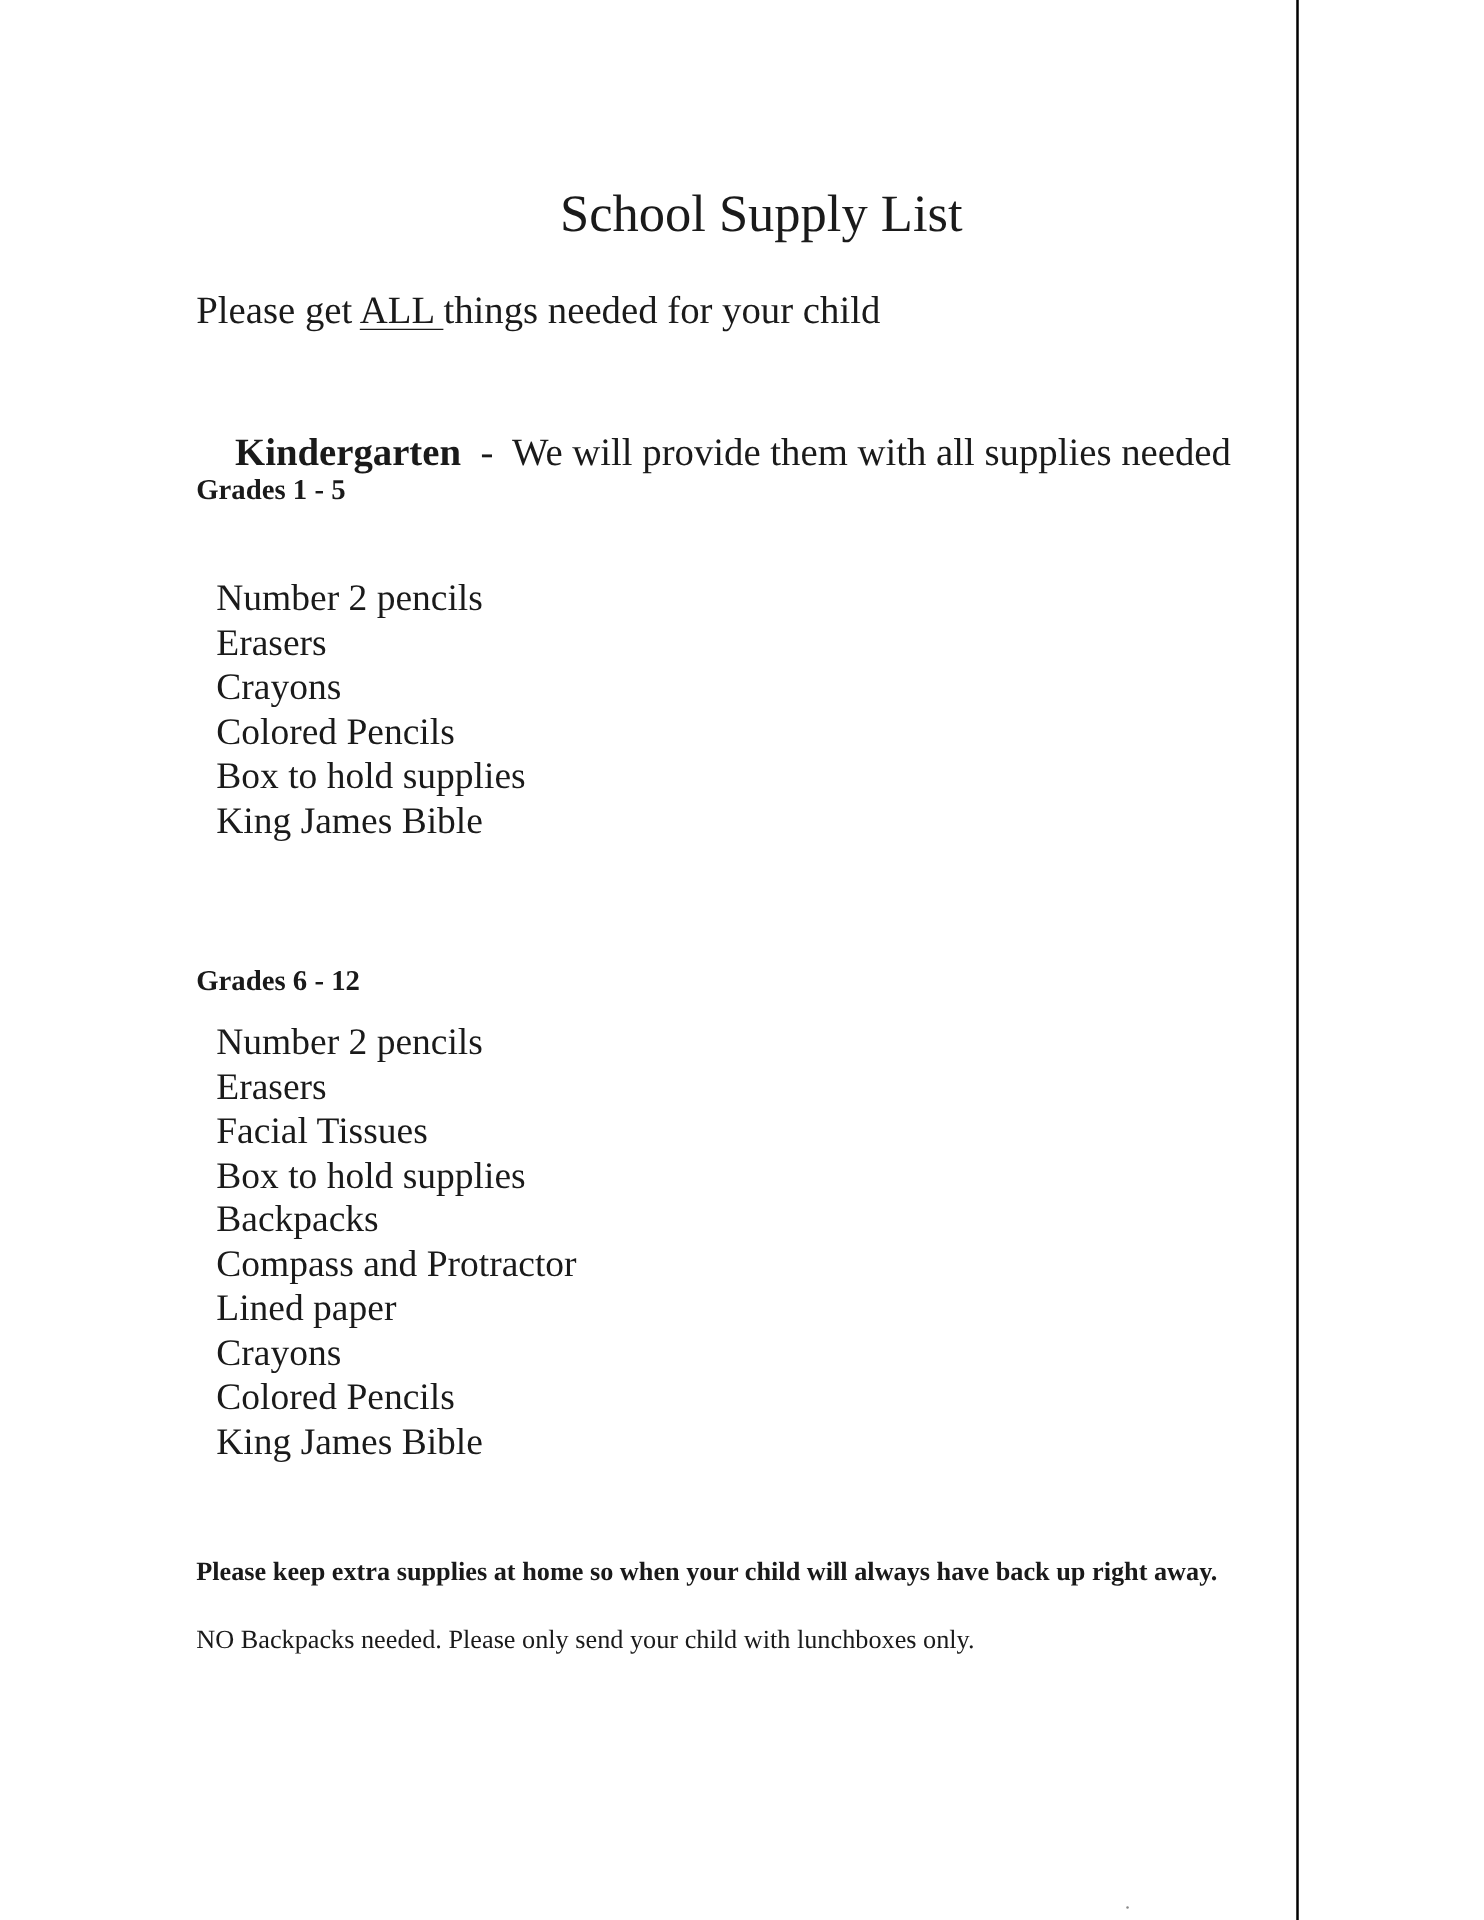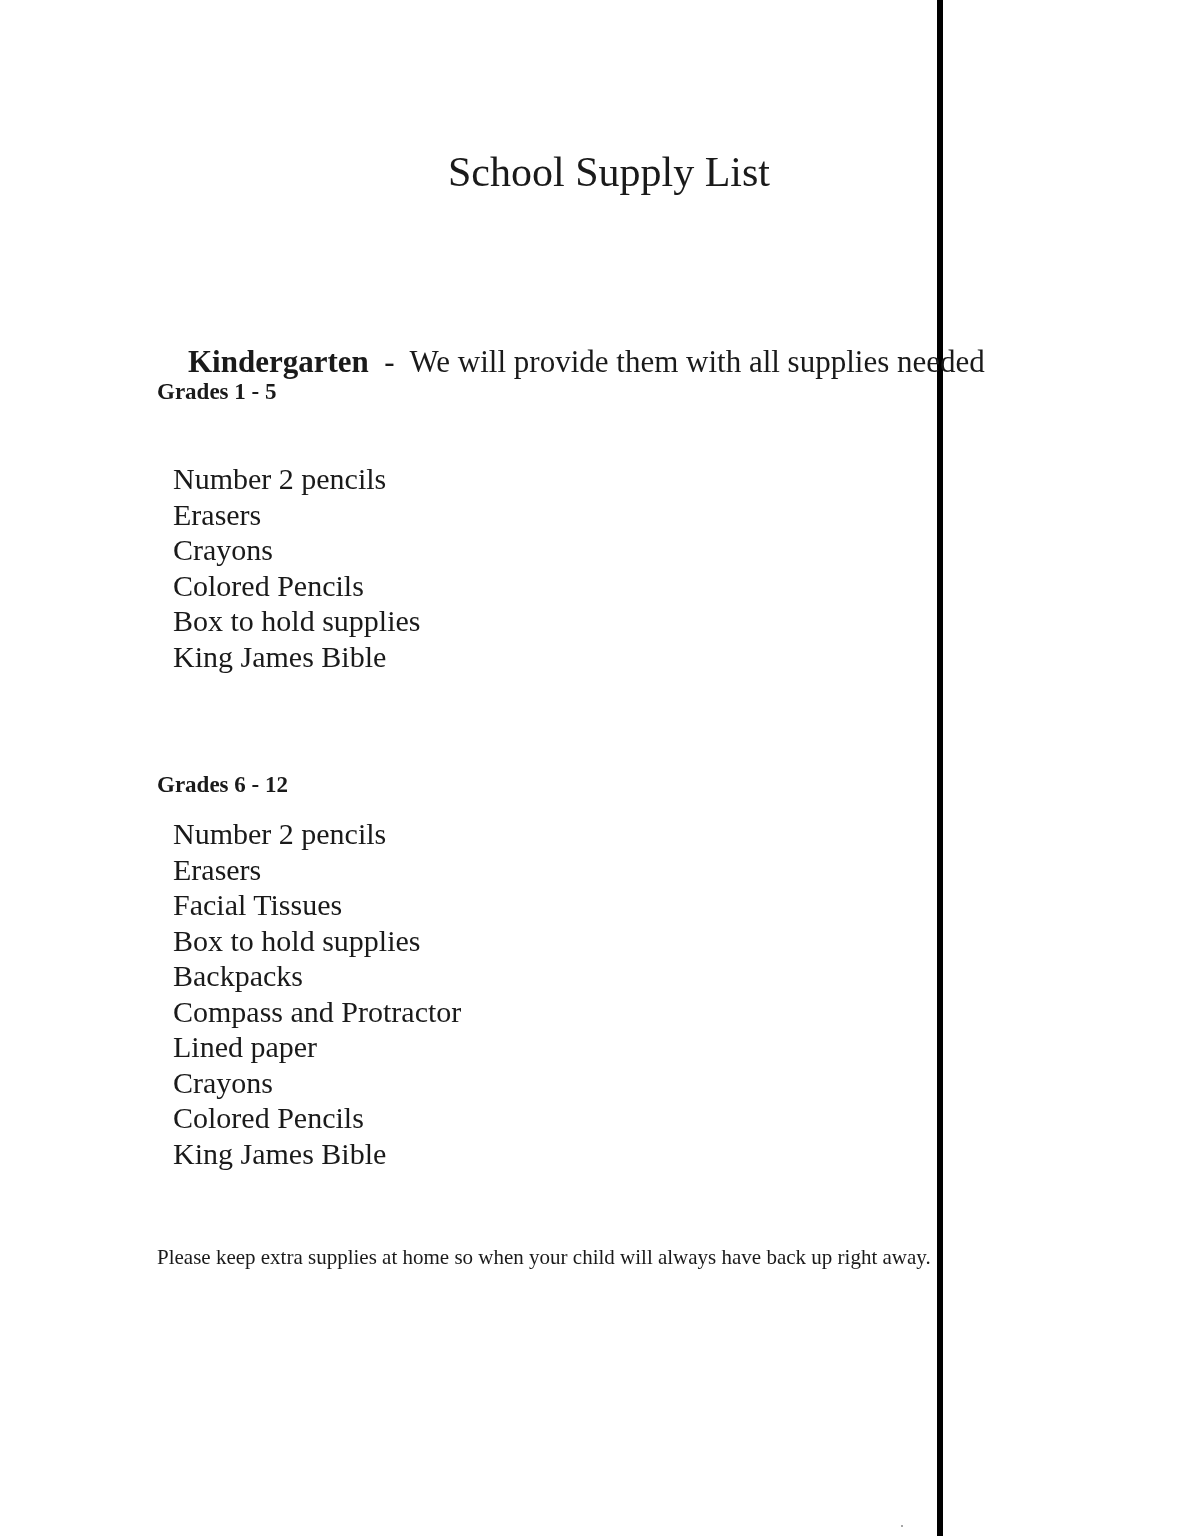--- a/index.html
+++ b/index.html
@@ -1,45 +1,48 @@
 <!DOCTYPE html>
 <html><head>
 <meta charset="utf-8">
 <style>
   html, body { margin: 0; padding: 0; background: #ffffff; }
   body { width: 1187px; height: 1536px; position: relative; overflow: hidden;
          font-family: "Liberation Serif", "DejaVu Serif", serif; color: #1a1a1a; }
-  .page { position: absolute; left: 0; top: 0; width: 943px; height: 1536px;
-          border-right: 6px solid #000000; box-sizing: border-box; }
+  .page { position: absolute; left: 0; top: 0; width: 1039px; height: 1536px;
+          border-right: 2px solid #000000; box-sizing: border-box; }
   .title { position: absolute; top: 148px; left: 0; width: 1218px; text-align: center;
            font-size: 42px; line-height: 48px; }
   .line { position: absolute; left: 157px; white-space: nowrap; }
   .intro { top: 228px; font-size: 31px; line-height: 40px; }
   .intro u { text-decoration: underline; text-underline-offset: 5px; text-decoration-thickness: 1px; }
   .kinder { top: 302px; font-size: 31px; line-height: 40px; }
   .kinder b { font-weight: bold; }
   .heading { font-size: 23px; font-weight: bold; line-height: 36px; }
   .h1 { top: 374px; }
   .h2 { top: 767px; text-align: right; }
   .list { position: absolute; left: 157px; margin: 16px; padding: 0; list-style: none;
           font-size: 30px; line-height: 35.5px; }
   .list1 { top: 445px; }
   .list2 { top: 800px; }
   .note { font-size: 21px; line-height: 26px; }
   .n1 { top: 1191px; }
-  .n2 { top: 1244px; }
+  .n2 { top: 1244px; font-weight: bold; }
   .n3 { top: 1298px; }
   .speck { position: absolute; left: 901px; top: 1525px; width: 2px; height: 2px; background: #888; border-radius: 1px; }
 </style>
 </head>
 <body>
 
 <div class="page">
   <div class="title">School Supply List</div>
 
+  <div class="line intro">
+    <span>Please get </span><u>ALL </u><span>things needed for your child</span>
+  </div>
 
   <div class="line kinder" style="white-space: pre;">
     <b>Kindergarten</b><span>  -  </span><span>We will provide them with all supplies needed</span>
   </div>
 
   <div class="line heading h1">Grades 1 - 5</div>
   <ul class="list list1">
     <li>Number 2 pencils</li>
     <li>Erasers</li>
     <li>Crayons</li>
@@ -56,15 +59,16 @@
     <li>Box to hold supplies</li>
     <li>Backpacks</li>
     <li>Compass and Protractor</li>
     <li>Lined paper</li>
     <li>Crayons</li>
     <li>Colored Pencils</li>
     <li>King James Bible</li>
   </ul>
 
   <div class="line note n2">Please keep extra supplies at home so when your child will always have back up right away.</div>
+  <div class="line note n3">NO Backpacks needed. Please only send your child with lunchboxes only.</div>
 
   <div class="speck"></div>
 </div>
 
 </body></html>

